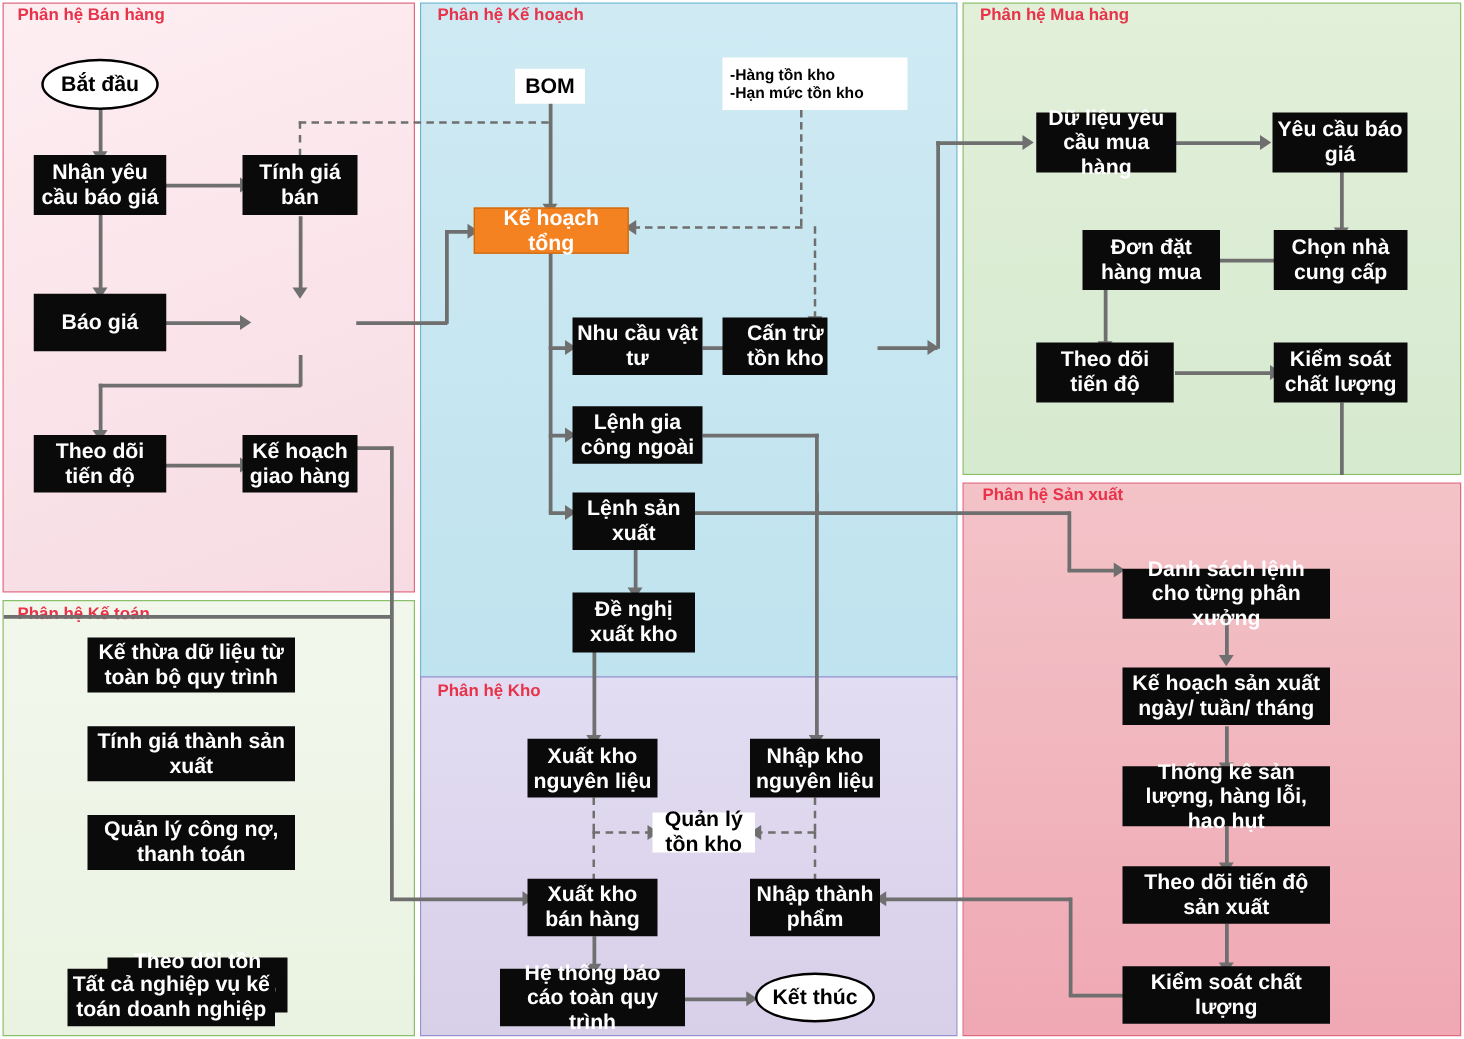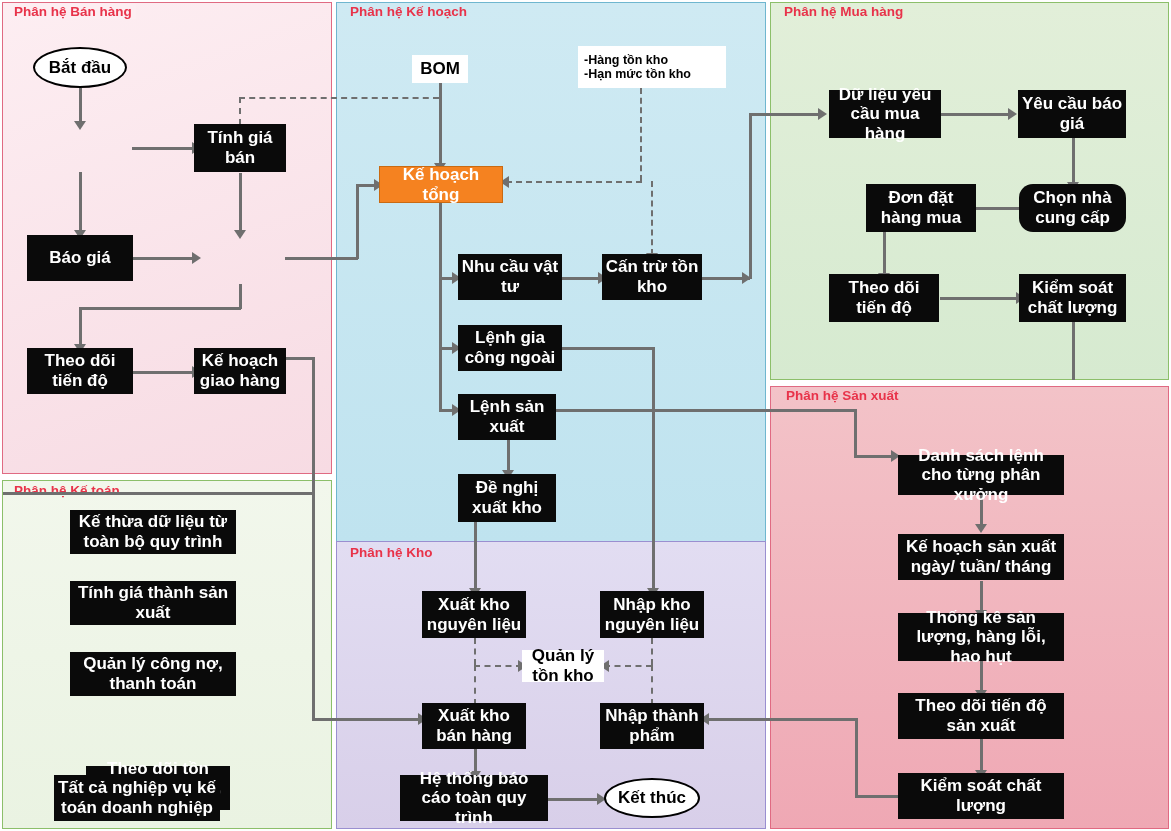--- a/index.html
+++ b/index.html
@@ -173,39 +173,40 @@
   <div class="edge dash-v" style="left:651px;top:665px;height:40px;"></div>
 
   <div class="edge v" style="left:474px;top:749px;height:25px;"></div>
   <div class="arrow down" style="left:469px;top:771px;"></div>
   <div class="edge h" style="left:548px;top:798px;width:53px;"></div>
   <div class="arrow right" style="left:597px;top:793px;"></div>
 
   <div class="edge h" style="left:3px;top:492px;width:309px;"></div>
 
   <div class="node oval" style="left:33px;top:47px;width:94px;height:41px;">Bắt đầu</div>
+  <div class="node" style="left:27px;top:124px;width:106px;height:48px;">Nhận yêu cầu báo giá</div>
   <div class="node" style="left:194px;top:124px;width:92px;height:48px;">Tính giá bán</div>
   <div class="node" style="left:27px;top:235px;width:106px;height:46px;">Báo giá</div>
   <div class="node" style="left:27px;top:348px;width:106px;height:46px;">Theo dõi tiến độ</div>
   <div class="node" style="left:194px;top:348px;width:92px;height:46px;">Kế hoạch giao hàng</div>
 
   <div class="node plain" style="left:412px;top:55px;width:56px;height:28px;">BOM</div>
   <div class="node plain left" style="left:578px;top:46px;width:148px;height:42px;white-space:pre-line;font-size:12.5px;padding-left:6px;">-Hàng tồn kho
 -Hạn mức tồn kho</div>
   <div class="node orange" style="left:379px;top:166px;width:124px;height:37px;">Kế hoạch tổng</div>
   <div class="node" style="left:458px;top:254px;width:104px;height:46px;">Nhu cầu vật tư</div>
-  <div class="node" style="left:602px;top:254px;width:100px;height:46px;">Cấn trừ tồn kho</div>
+  <div class="node" style="left:578px;top:254px;width:84px;height:46px;text-align:right;">Cấn trừ tồn kho</div>
   <div class="node" style="left:458px;top:325px;width:104px;height:46px;">Lệnh gia công ngoài</div>
   <div class="node" style="left:458px;top:394px;width:98px;height:46px;">Lệnh sản xuất</div>
   <div class="node" style="left:458px;top:474px;width:98px;height:48px;">Đề nghị xuất kho</div>
 
   <div class="node" style="left:829px;top:90px;width:112px;height:48px;">Dữ liệu yêu cầu mua hàng</div>
   <div class="node" style="left:1018px;top:90px;width:108px;height:48px;">Yêu cầu báo giá</div>
   <div class="node" style="left:866px;top:184px;width:110px;height:48px;">Đơn đặt hàng mua</div>
-  <div class="node" style="left:1019px;top:184px;width:107px;height:48px;border-radius:14px;">Chọn nhà cung cấp</div>
+  <div class="node" style="left:1019px;top:184px;width:107px;height:48px;">Chọn nhà cung cấp</div>
   <div class="node" style="left:829px;top:274px;width:110px;height:48px;">Theo dõi tiến độ</div>
   <div class="node" style="left:1019px;top:274px;width:107px;height:48px;">Kiểm soát chất lượng</div>
 
   <div class="node" style="left:898px;top:455px;width:166px;height:40px;">Danh sách lệnh cho từng phân xưởng</div>
   <div class="node" style="left:898px;top:534px;width:166px;height:46px;">Kế hoạch sản xuất ngày/ tuần/ tháng</div>
   <div class="node" style="left:898px;top:613px;width:166px;height:48px;">Thống kê sản lượng, hàng lỗi, hao hụt</div>
   <div class="node" style="left:898px;top:693px;width:166px;height:46px;">Theo dõi tiến độ sản xuất</div>
   <div class="node" style="left:898px;top:773px;width:166px;height:46px;">Kiểm soát chất lượng</div>
 
   <div class="node" style="left:422px;top:591px;width:104px;height:47px;">Xuất kho nguyên liệu</div>

